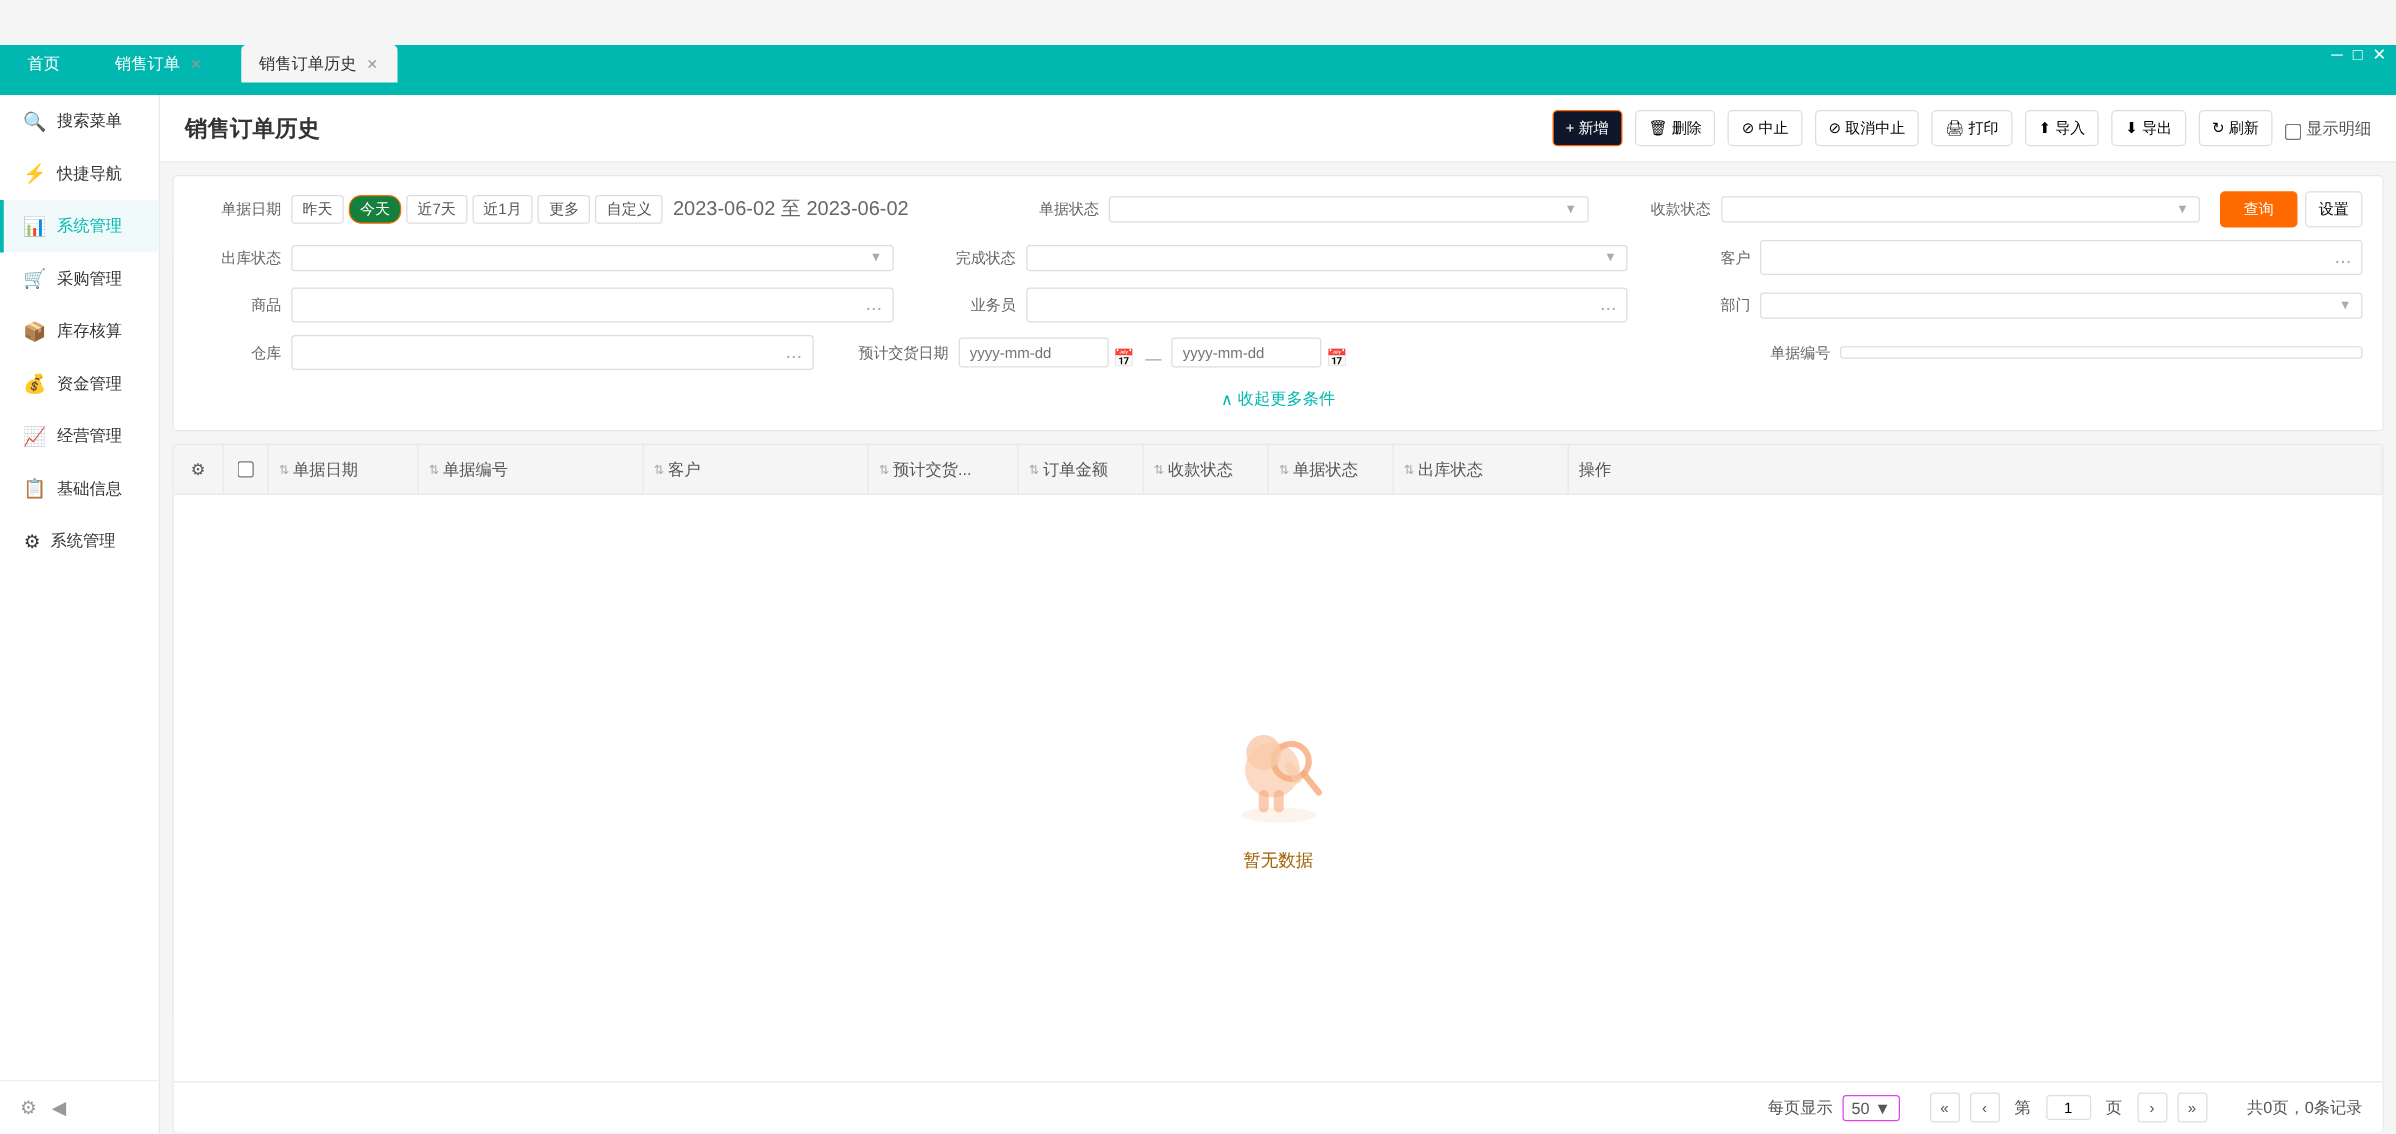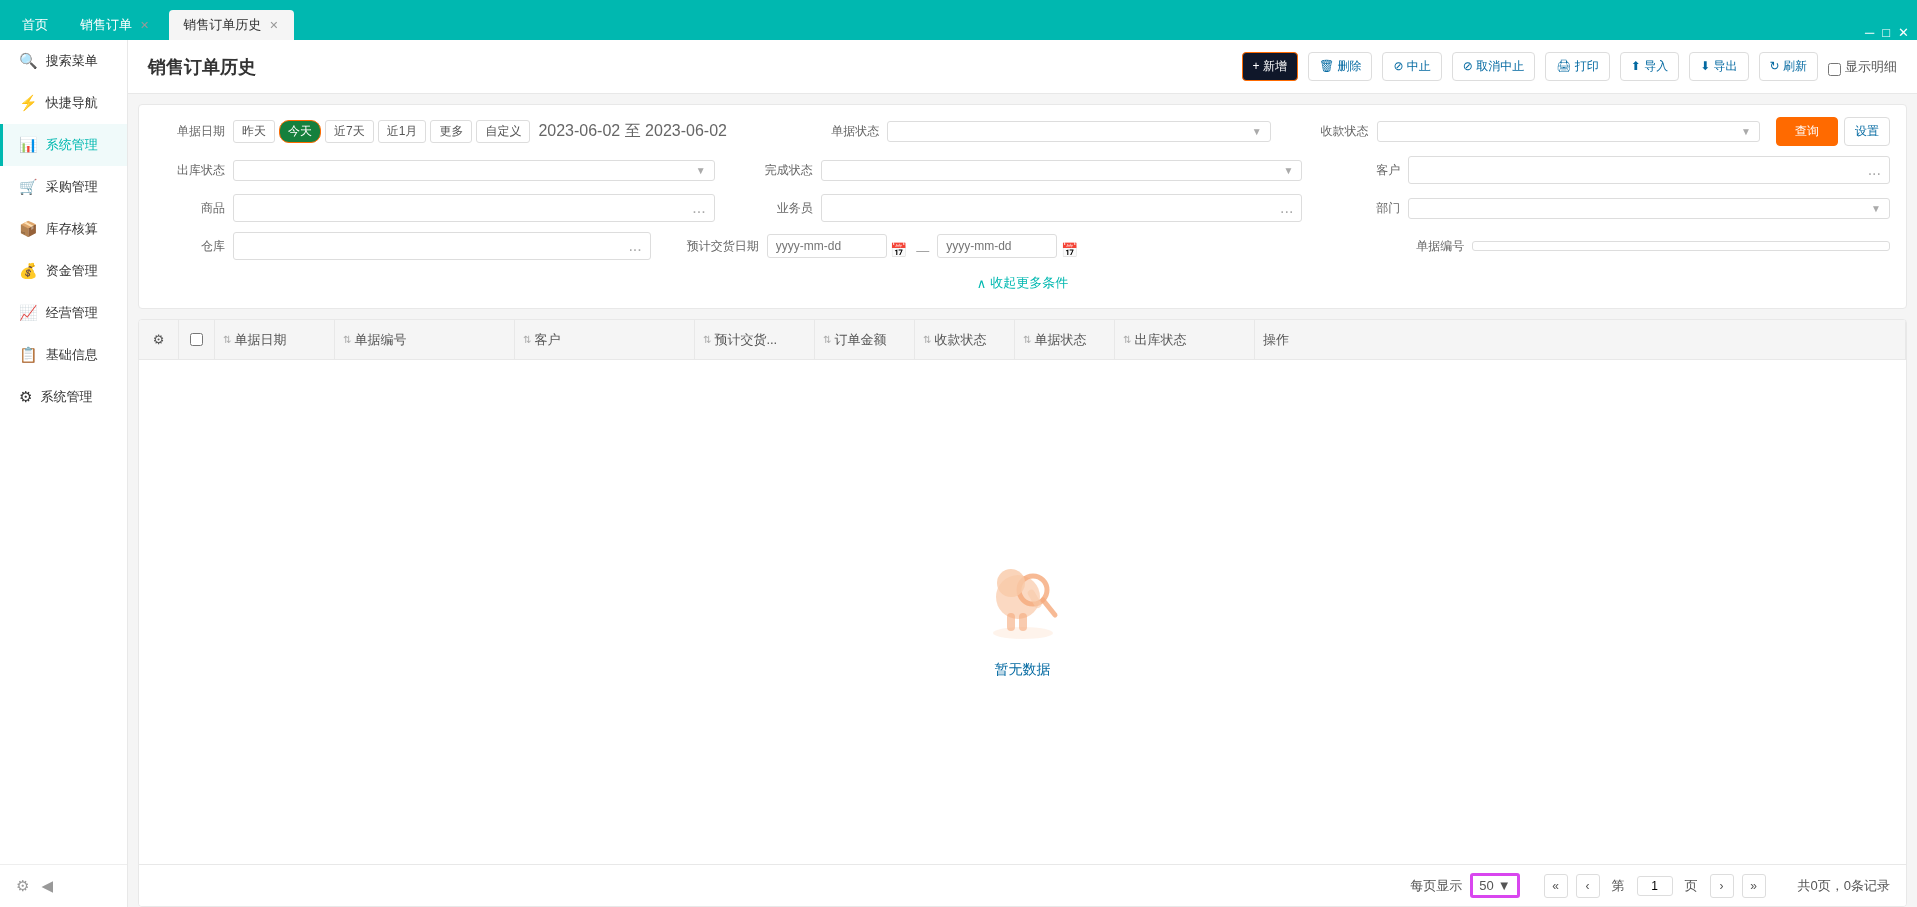--- a/index.html
+++ b/index.html
@@ -3,24 +3,25 @@
   <meta charset="utf-8">
   <style>
     * { box-sizing: border-box; margin: 0; padding: 0; font-family: 'Microsoft YaHei', Arial, sans-serif; font-size: 13px; }
     body { display: flex; flex-direction: column; height: 907px; width: 1917px; overflow: hidden; background: #f5f5f5; }
 
     
     .top-bar {
       height: 40px;
       background: #00b8b0;
       display: flex;
-      align-items: flex-end;
+      align-items: flex-start;
       padding: 0 8px;
-      gap: 4px;
-      flex-shrink: 0;
+      gap: 16px;
+      flex-shrink: 0;
+      margin-top: 36px;
     }
     .tab {
       display: flex;
       align-items: center;
       height: 30px;
       padding: 0 14px;
       border-radius: 4px 4px 0 0;
       color: #fff;
       cursor: pointer;
       font-size: 13px;
@@ -117,21 +118,21 @@
     }
     .toolbar-btn {
       display: flex;
       align-items: center;
       gap: 4px;
       padding: 5px 10px;
       border: 1px solid #ddd;
       border-radius: 4px;
       background: #fff;
       cursor: pointer;
-      color: #0369a1;
+      color: #000000;
       font-size: 12px;
     }
     .btn-primary {
       background: #ff6a00;
       border-color: #ff6a00;
       color: #fff;
     }
     .checkbox-label {
       display: flex;
       align-items: flex-end;
@@ -290,42 +291,42 @@
     
     .empty-state {
       flex: 1;
       display: flex;
       flex-direction: column;
       align-items: center;
       justify-content: center;
       gap: 16px;
     }
     .empty-text {
-      color: #0369a1;
+      color: #a16207;
       font-size: 14px;
     }
 
     
     .table-footer {
       display: flex;
       align-items: center;
       justify-content: flex-end;
       padding: 8px 16px;
       border-top: 1px solid #e8e8e8;
       background: #fff;
       gap: 8px;
       flex-shrink: 0;
       font-size: 12px;
       color: #555;
     }
     .page-size-select {
       display: flex;
       align-items: center;
       gap: 4px;
-      border: 3px solid #d946ef;
+      border: 1px solid #d946ef;
       border-radius: 3px;
       padding: 2px 6px;
       cursor: pointer;
       background: #fff;
     }
     .page-nav-btn {
       display: flex;
       align-items: center;
       justify-content: center;
       width: 24px;

